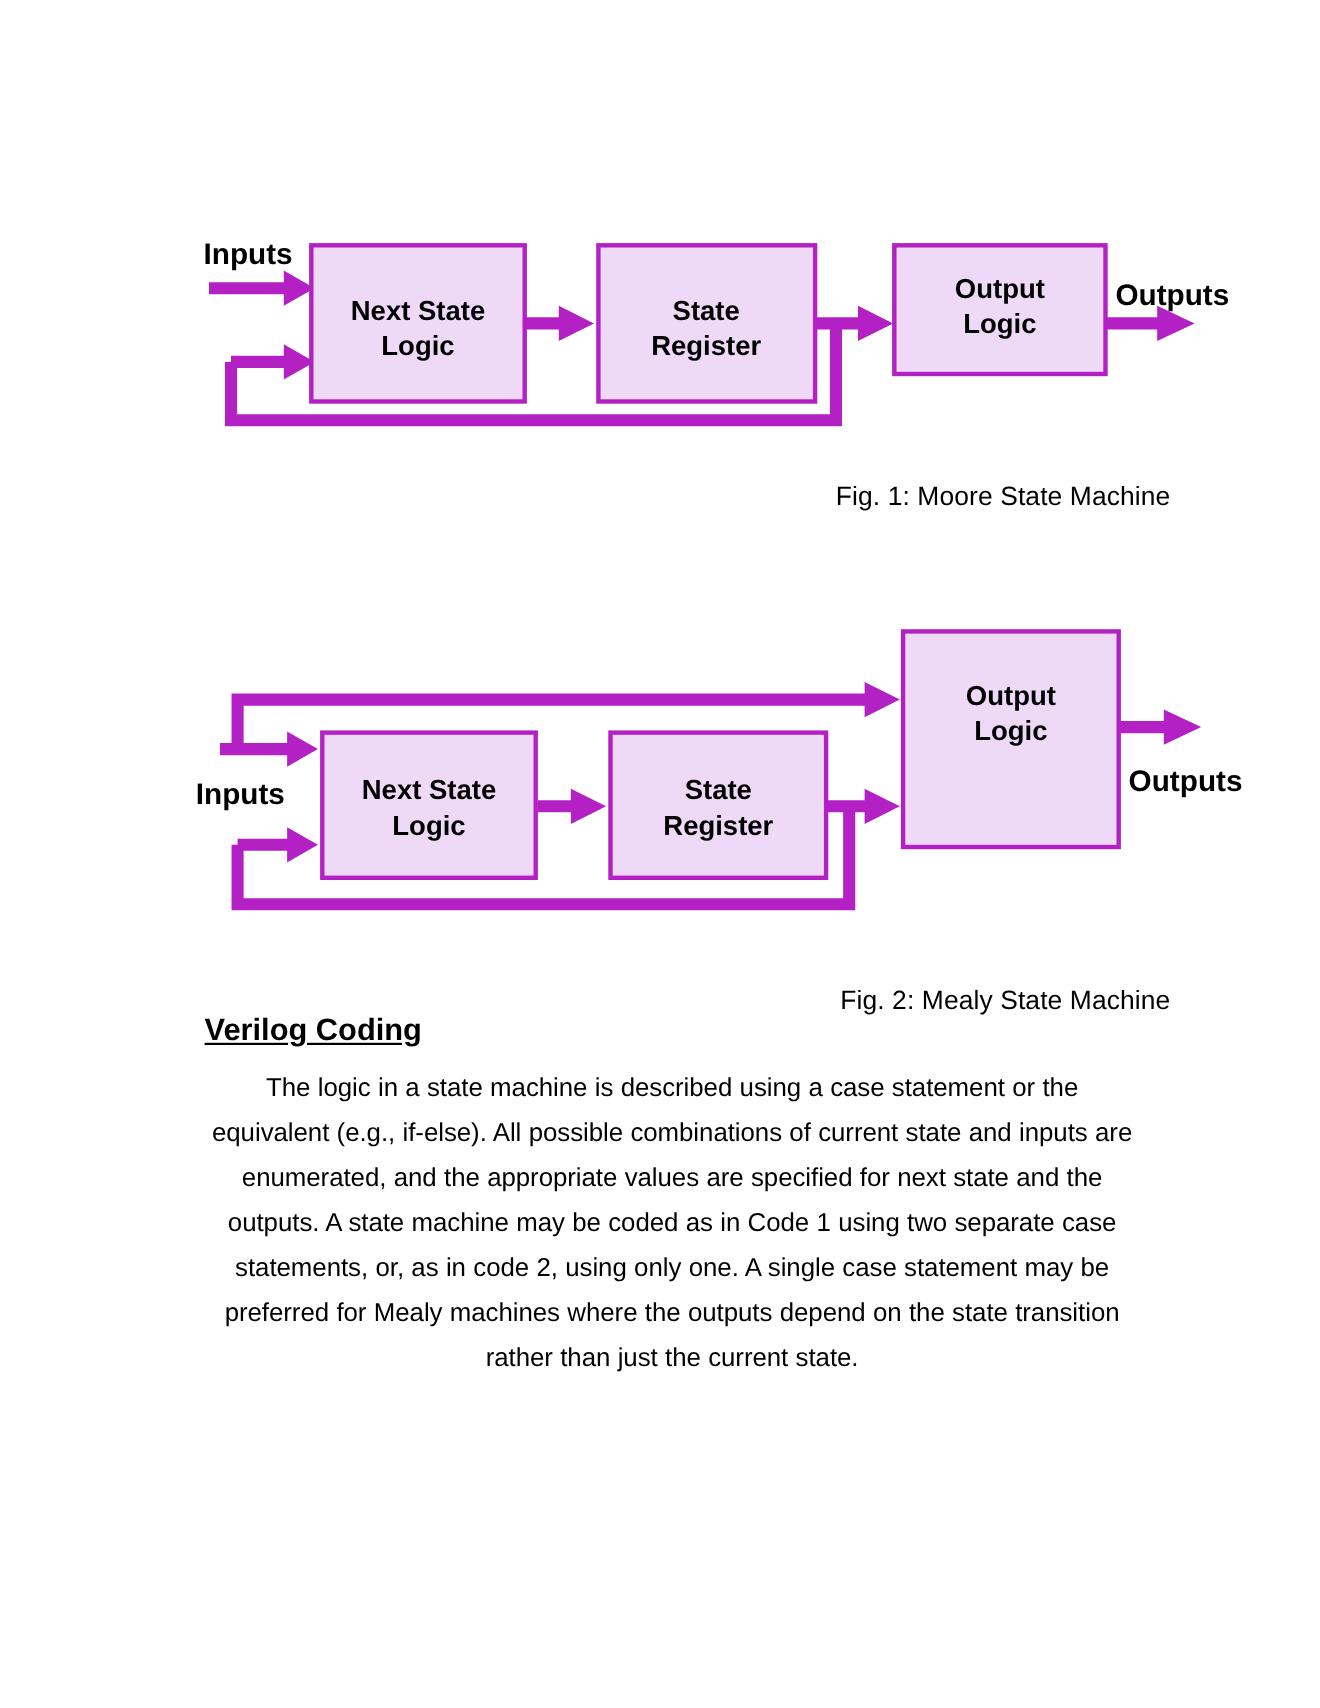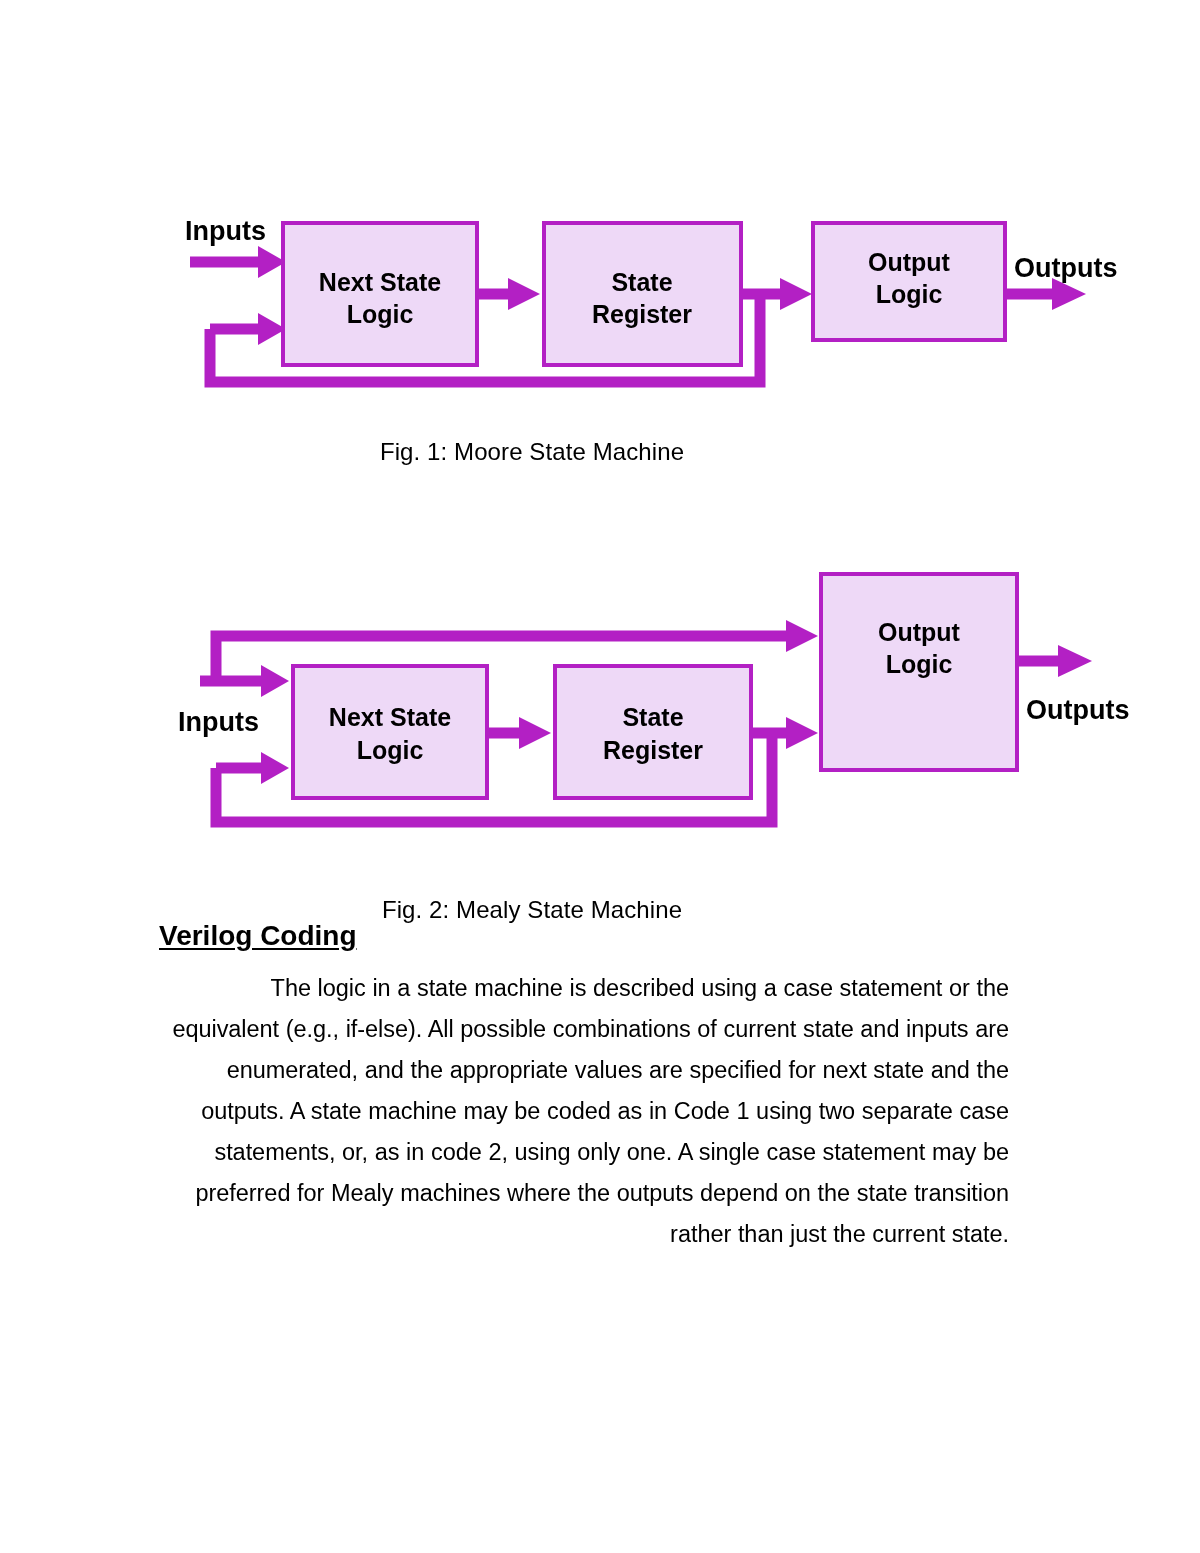--- a/index.html
+++ b/index.html
@@ -50,51 +50,51 @@
     font-family: "Liberation Sans", sans-serif;
     font-weight: bold;
     font-size: 27px;
     fill: #000000;
   }
 
   
   .caption {
     position: absolute;
     width: 1064px;
-    text-align: center;
+    text-align: right;
     font-family: "Liberation Sans", sans-serif;
     font-size: 24px;
     color: #000000;
     letter-spacing: 0.1px;
   }
   #caption-fig1 { top: 438px; }
   #caption-fig2 { top: 896px; }
 
   
   .content {
     position: absolute;
-    left: 159px;
+    left: 186px;
     top: 920px;
     width: 850px;
   }
   h2.section-heading {
     margin: 0 0 16px 0;
     font-family: "Liberation Sans", sans-serif;
     font-size: 28px;
     font-weight: bold;
     text-decoration: underline;
     text-underline-offset: 3px;
     letter-spacing: 0px;
   }
   p.body-par {
     margin: 0 0 34px 0;
     font-family: "Liberation Sans", sans-serif;
     font-size: 23.5px;
     line-height: 41px;
-    text-align: right;
+    text-align: center;
     letter-spacing: -0.05px;
     word-spacing: 0.2px;
   }
   p.body-par:last-child { margin-bottom: 0; }
 </style>
 </head>
 <body>
 
 <div class="page">
 

